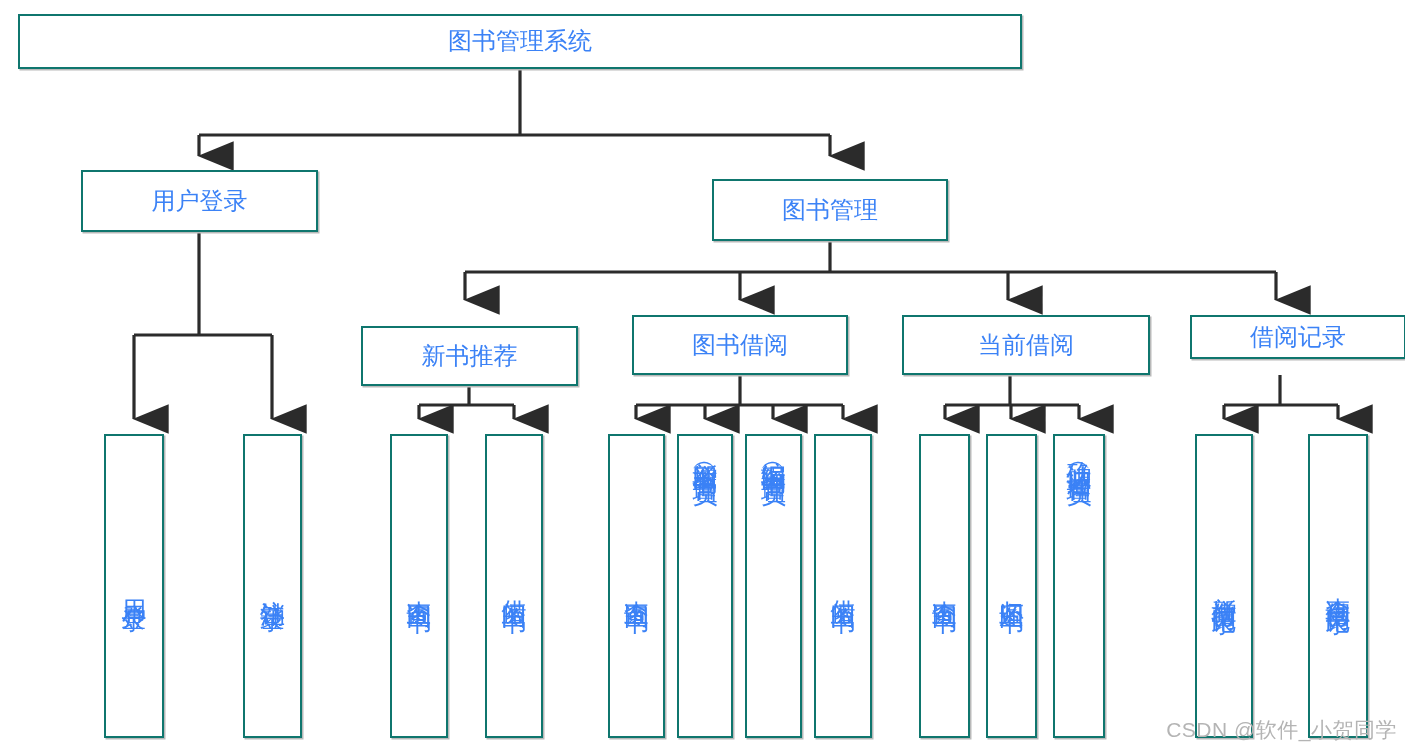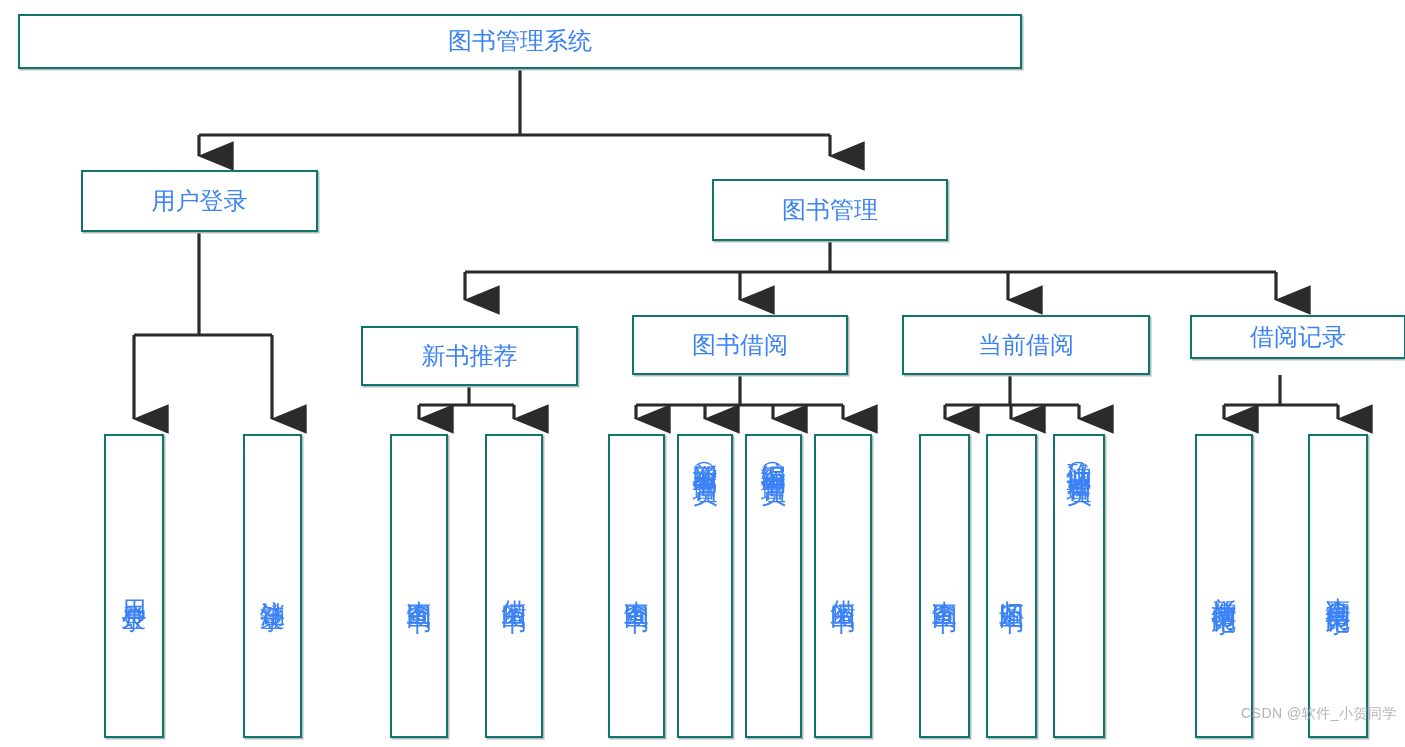--- a/index.html
+++ b/index.html
@@ -56,22 +56,22 @@
     font-size: 25px;
     letter-spacing: 3px;
     line-height: 1;
   }
   .node.vertical.top-aligned {
     justify-content: flex-start;
   }
   .watermark {
     position: absolute;
     right: 8px;
-    bottom: 24px;
-    font-size: 14px;
+    bottom: 3px;
+    font-size: 21px;
     color: #b4b4b4;
     letter-spacing: 0.5px;
     white-space: nowrap;
     pointer-events: none;
   }
 </style>
 </head>
 <body>
 
 <div id="canvas">

